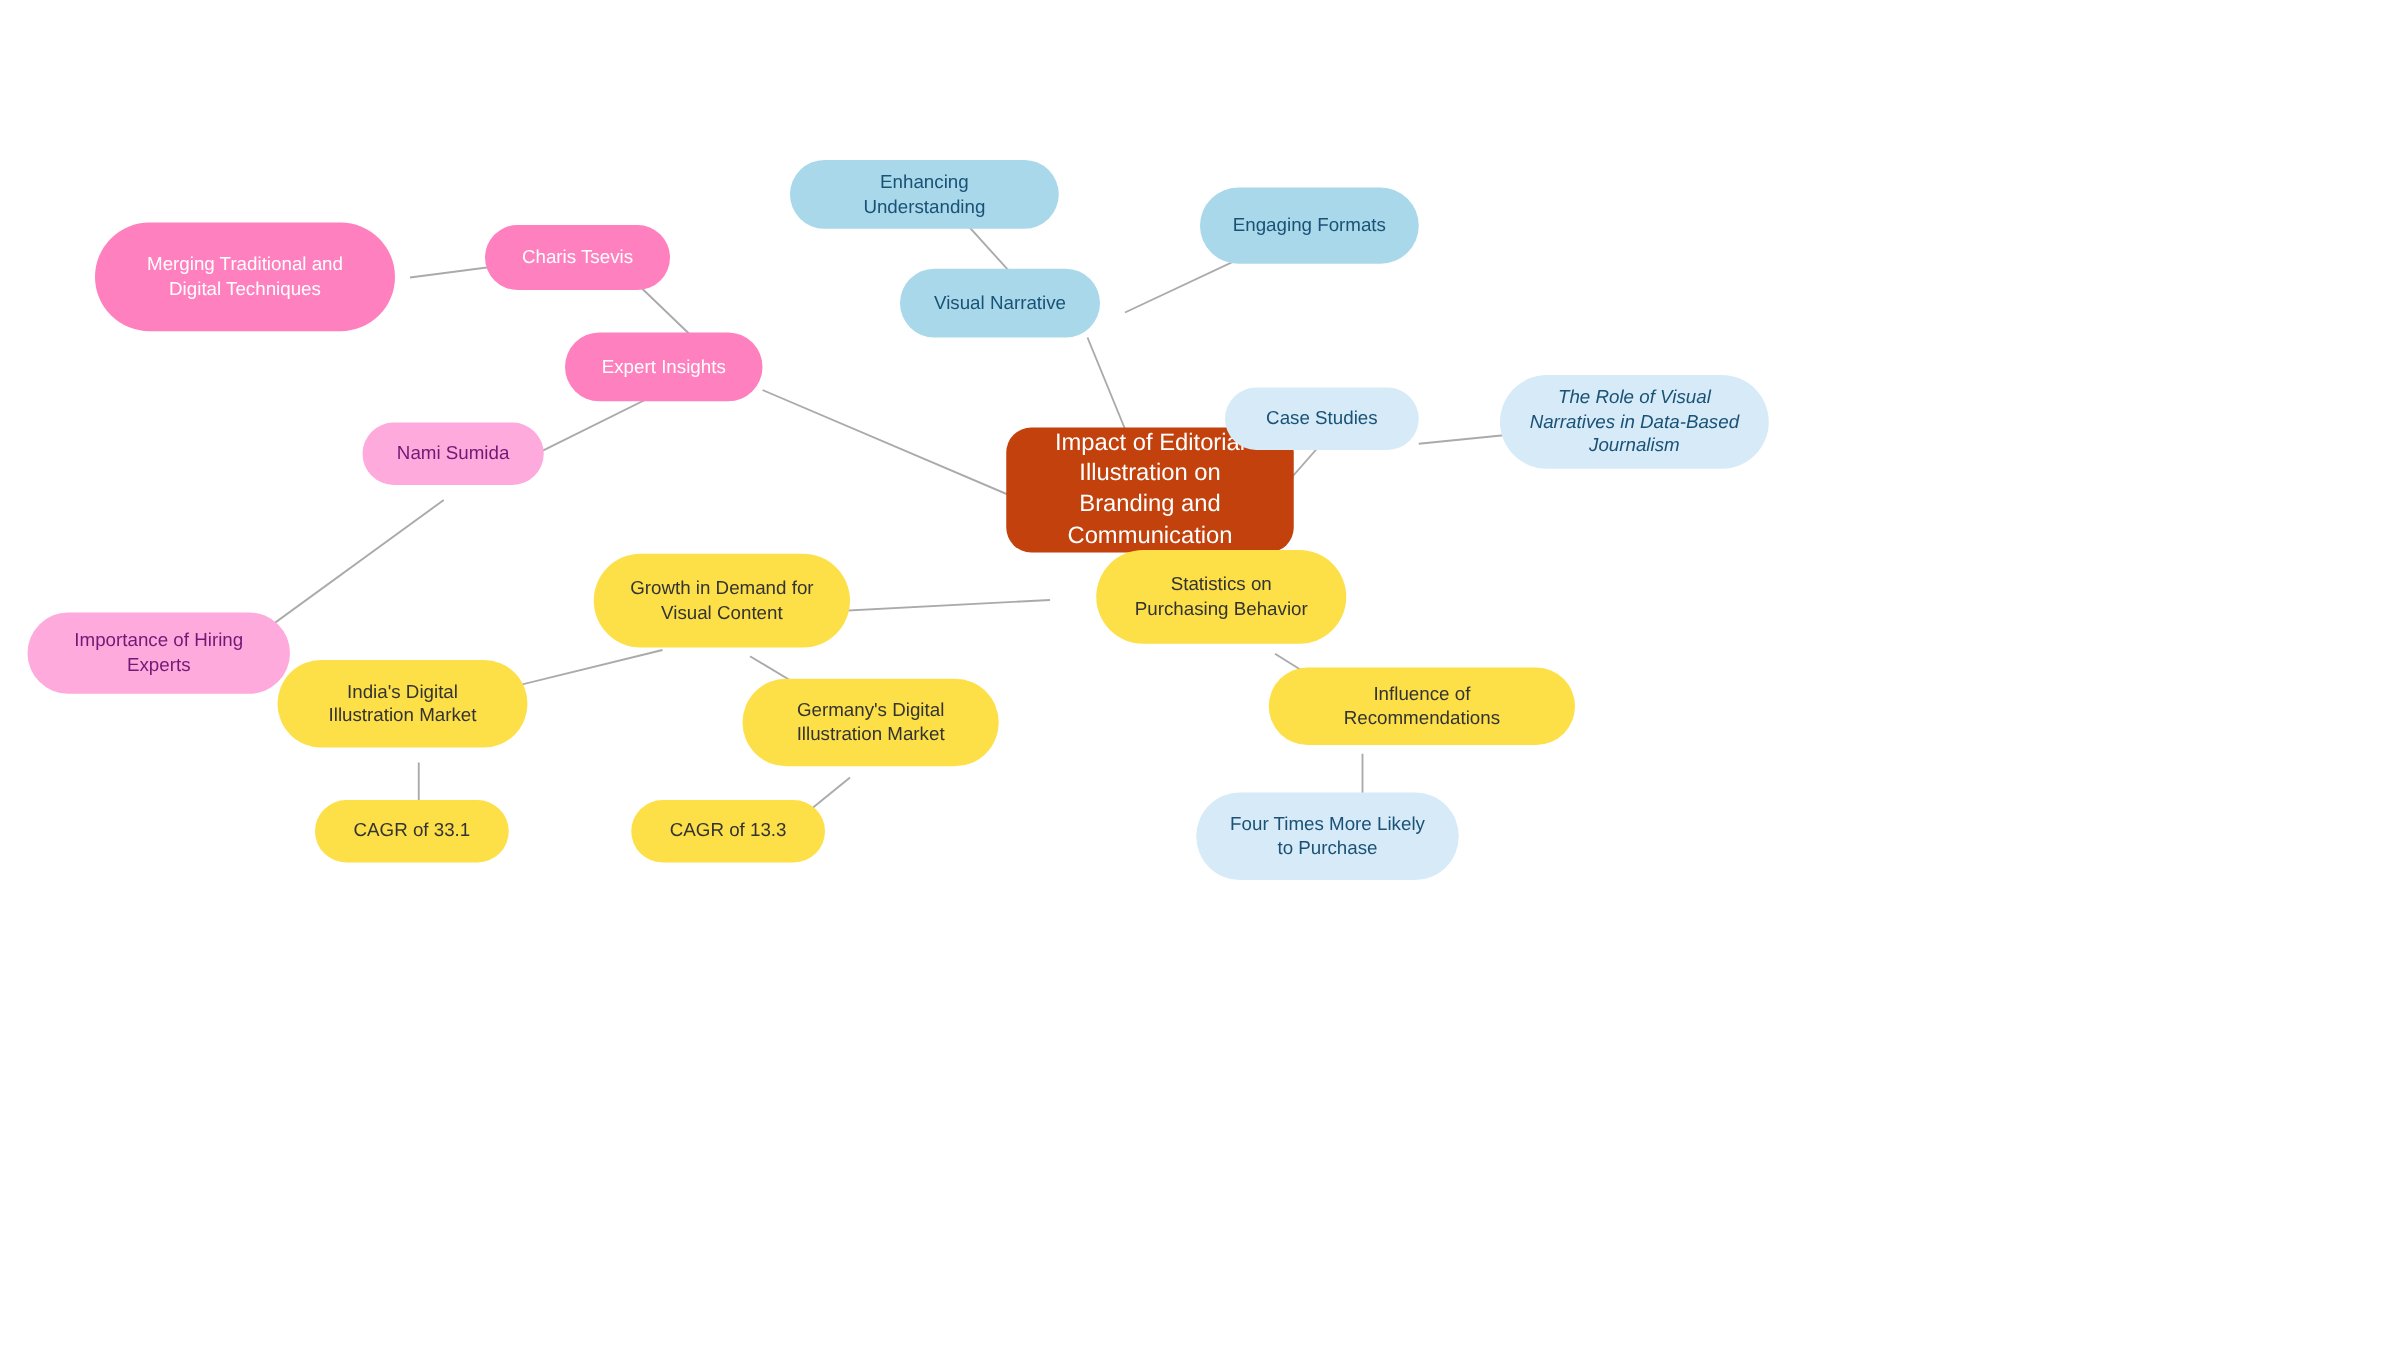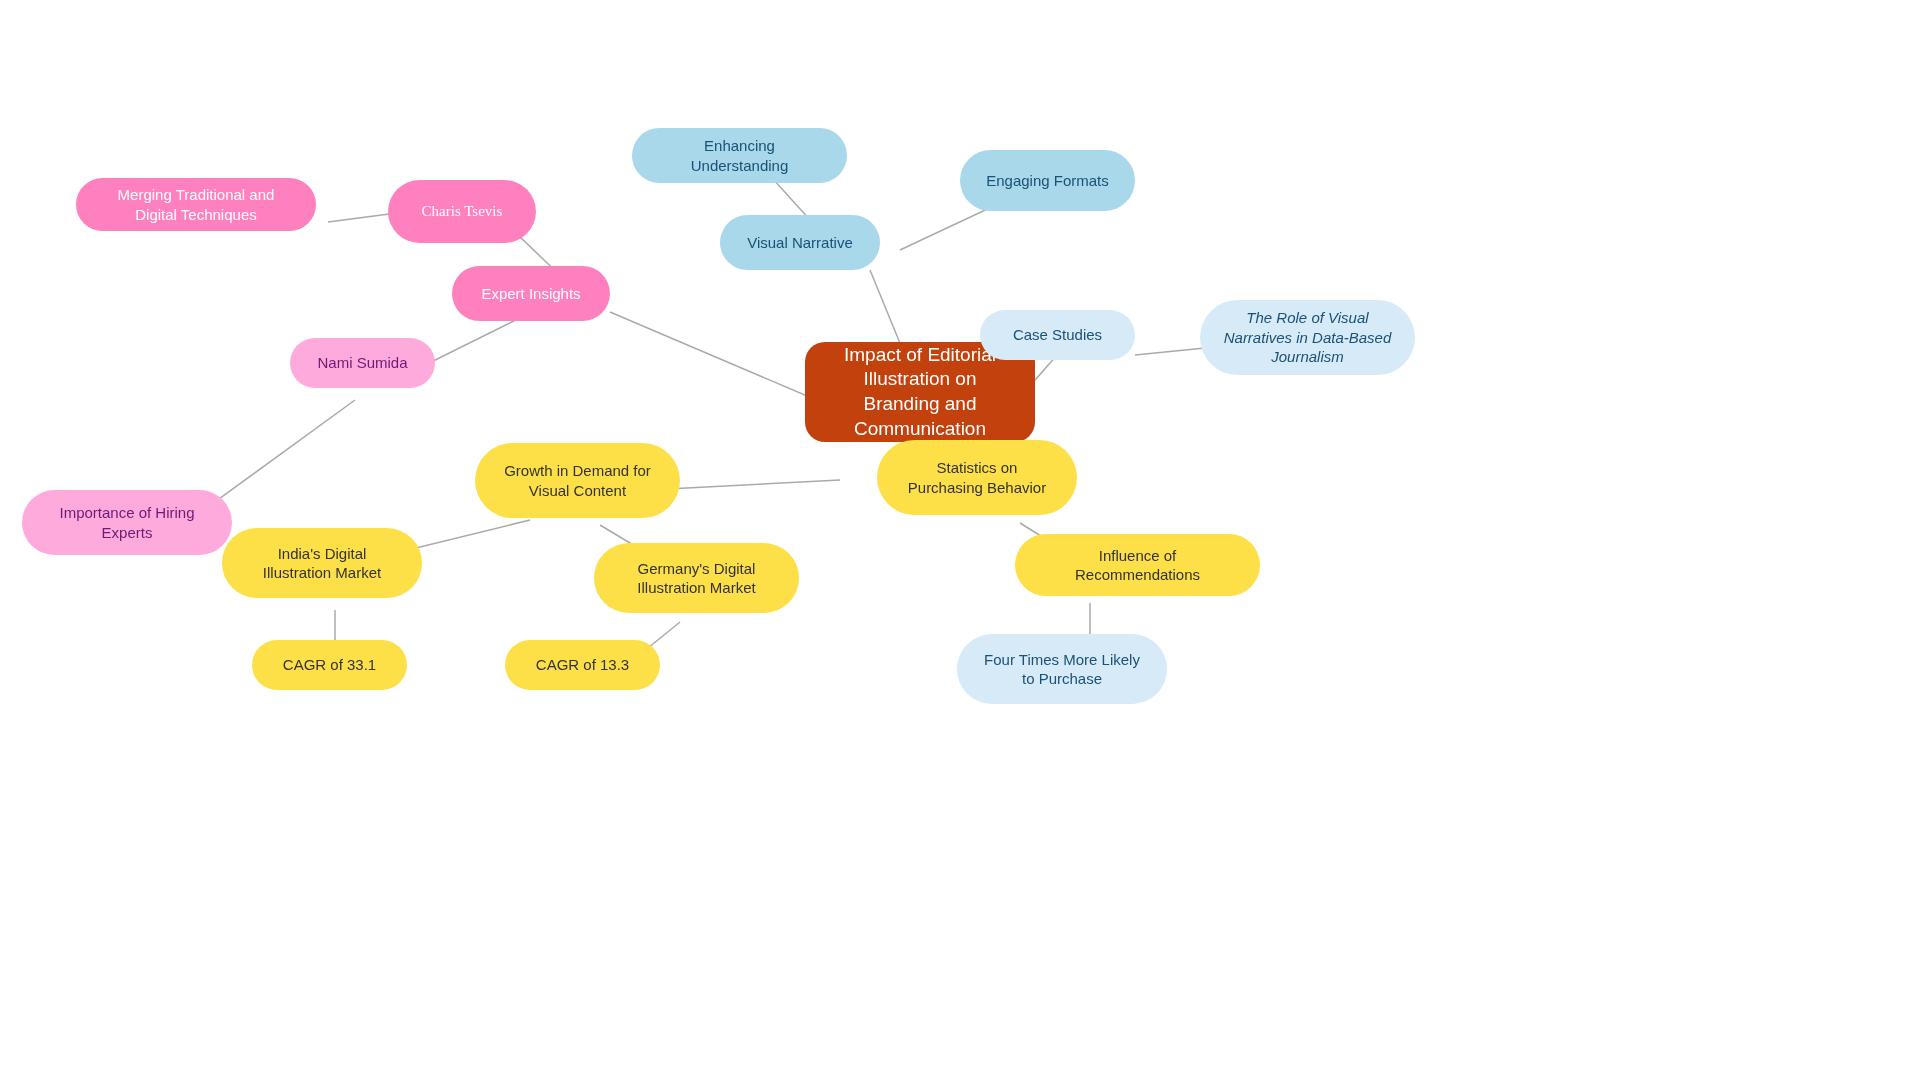--- a/index.html
+++ b/index.html
@@ -114,23 +114,23 @@
 <div class="node node-blue" style="left:632px; top:113px; width:215px; height:55px;margin-top:15px;">Enhancing Understanding</div>
 
 <div class="node node-blue" style="left:960px; top:150px; width:175px; height:61px;">Engaging Formats</div>
 
 <div class="node node-blue-light" style="left:980px; top:310px; width:155px; height:50px;">Case Studies</div>
 
 <div class="node node-blue-light" style="left:1200px; top:300px; width:215px; height:75px;font-style:italic;">The Role of Visual Narratives in Data-Based Journalism</div>
 
 <div class="node node-pink" style="left:452px; top:266px; width:158px; height:55px;">Expert Insights</div>
 
-<div class="node node-pink" style="left:388px; top:180px; width:148px; height:63px;font-family:Liberation Serif, serif;">Charis Tsevis</div>
+<div class="node node-pink" style="left:388px; top:180px; width:148px; height:52px;">Charis Tsevis</div>
 
-<div class="node node-pink" style="left:76px; top:178px; width:240px; height:53px;">Merging Traditional and Digital Techniques</div>
+<div class="node node-pink" style="left:76px; top:178px; width:240px; height:87px;">Merging Traditional and Digital Techniques</div>
 
 <div class="node node-pink-light" style="left:290px; top:338px; width:145px; height:50px;">Nami Sumida</div>
 
 <div class="node node-pink-light" style="left:22px; top:490px; width:210px; height:65px;">Importance of Hiring Experts</div>
 
 <div class="node node-lavender" style="left:475px; top:443px; width:205px; height:75px;">Growth in Demand for Visual Content</div>
 
 <div class="node node-lavender" style="left:222px; top:528px; width:200px; height:70px;">India's Digital Illustration Market</div>
 
 <div class="node node-lavender" style="left:594px; top:543px; width:205px; height:70px;">Germany's Digital Illustration Market</div>

